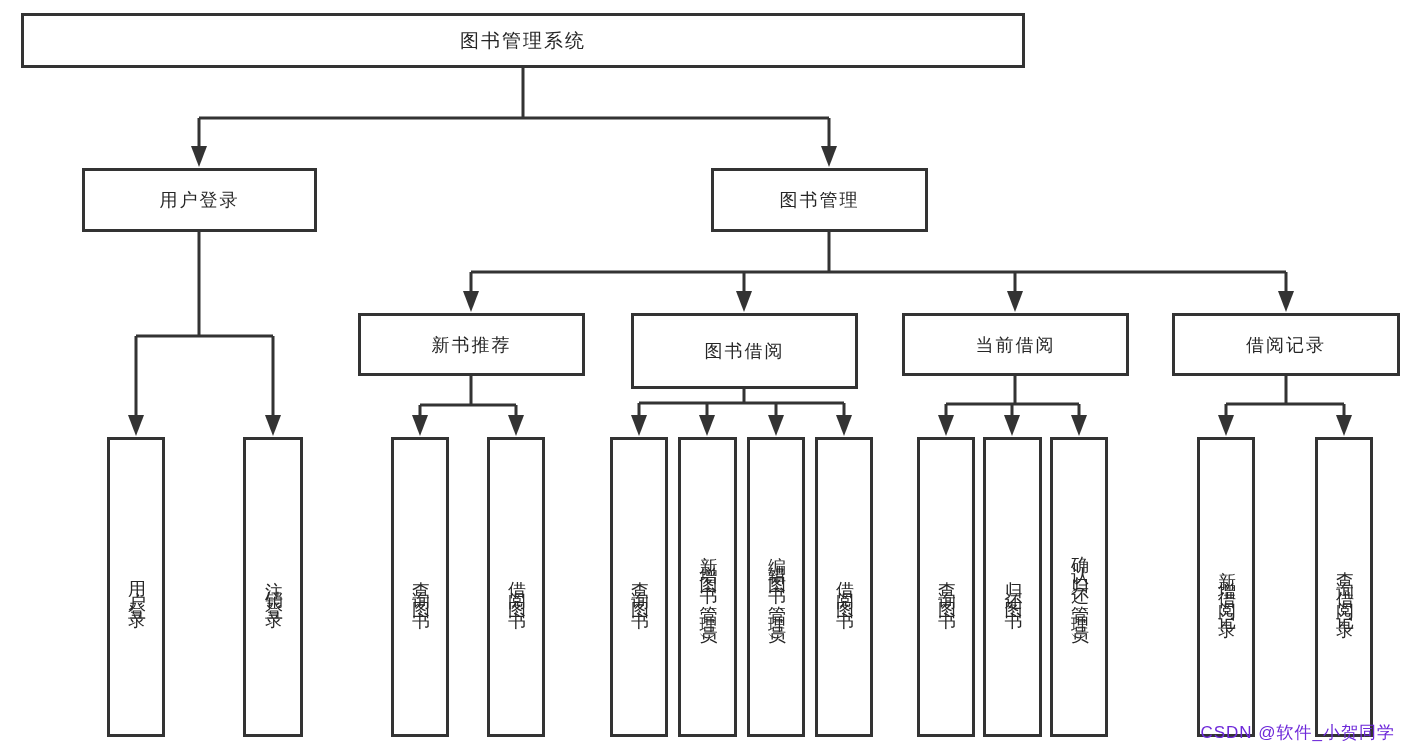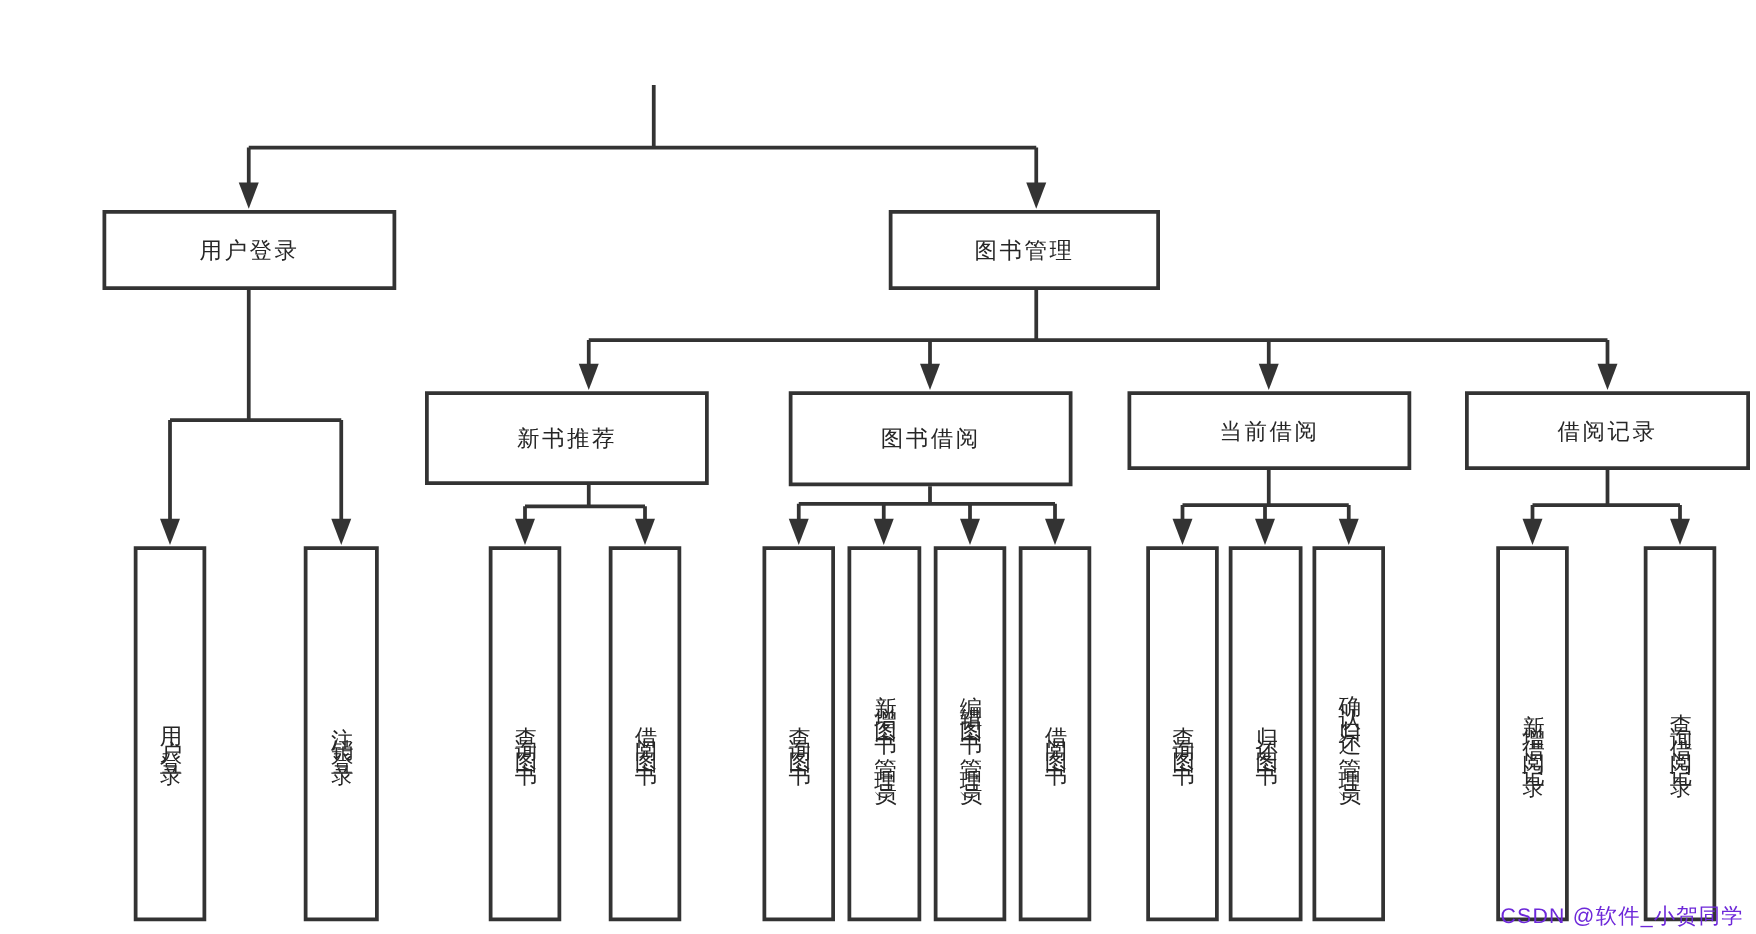--- a/index.html
+++ b/index.html
@@ -86,29 +86,32 @@
       <polygon stroke="none" points="1071,415 1087,415 1079,436"></polygon>
     </g>
 
     <g stroke="#333333" stroke-width="3" fill="#333333">
       <path fill="none" d="M1286,376 V404 M1226,404 H1344 M1226,404 V417 M1344,404 V417"></path>
       <polygon stroke="none" points="1218,415 1234,415 1226,436"></polygon>
       <polygon stroke="none" points="1336,415 1352,415 1344,436"></polygon>
     </g>
   </svg>
 
+  <div class="box root" style="left:21px;top:13px;width:1004px;height:55px">
+    <span class="lbl">图书管理系统</span>
+  </div>
 
   <div class="box" style="left:82px;top:168px;width:235px;height:64px">
     <span class="lbl">用户登录</span>
   </div>
   <div class="box" style="left:711px;top:168px;width:217px;height:64px">
     <span class="lbl">图书管理</span>
   </div>
 
-  <div class="box" style="left:340px;top:313px;width:227px;height:75px">
+  <div class="box" style="left:358px;top:313px;width:227px;height:63px">
     <span class="lbl">新书推荐</span>
   </div>
   <div class="box" style="left:631px;top:313px;width:227px;height:76px">
     <span class="lbl">图书借阅</span>
   </div>
   <div class="box" style="left:1172px;top:313px;width:228px;height:63px">
     <span class="lbl">借阅记录</span>
   </div>
   <div class="box" style="left:902px;top:313px;width:227px;height:63px">
     <span class="lbl">当前借阅</span>

